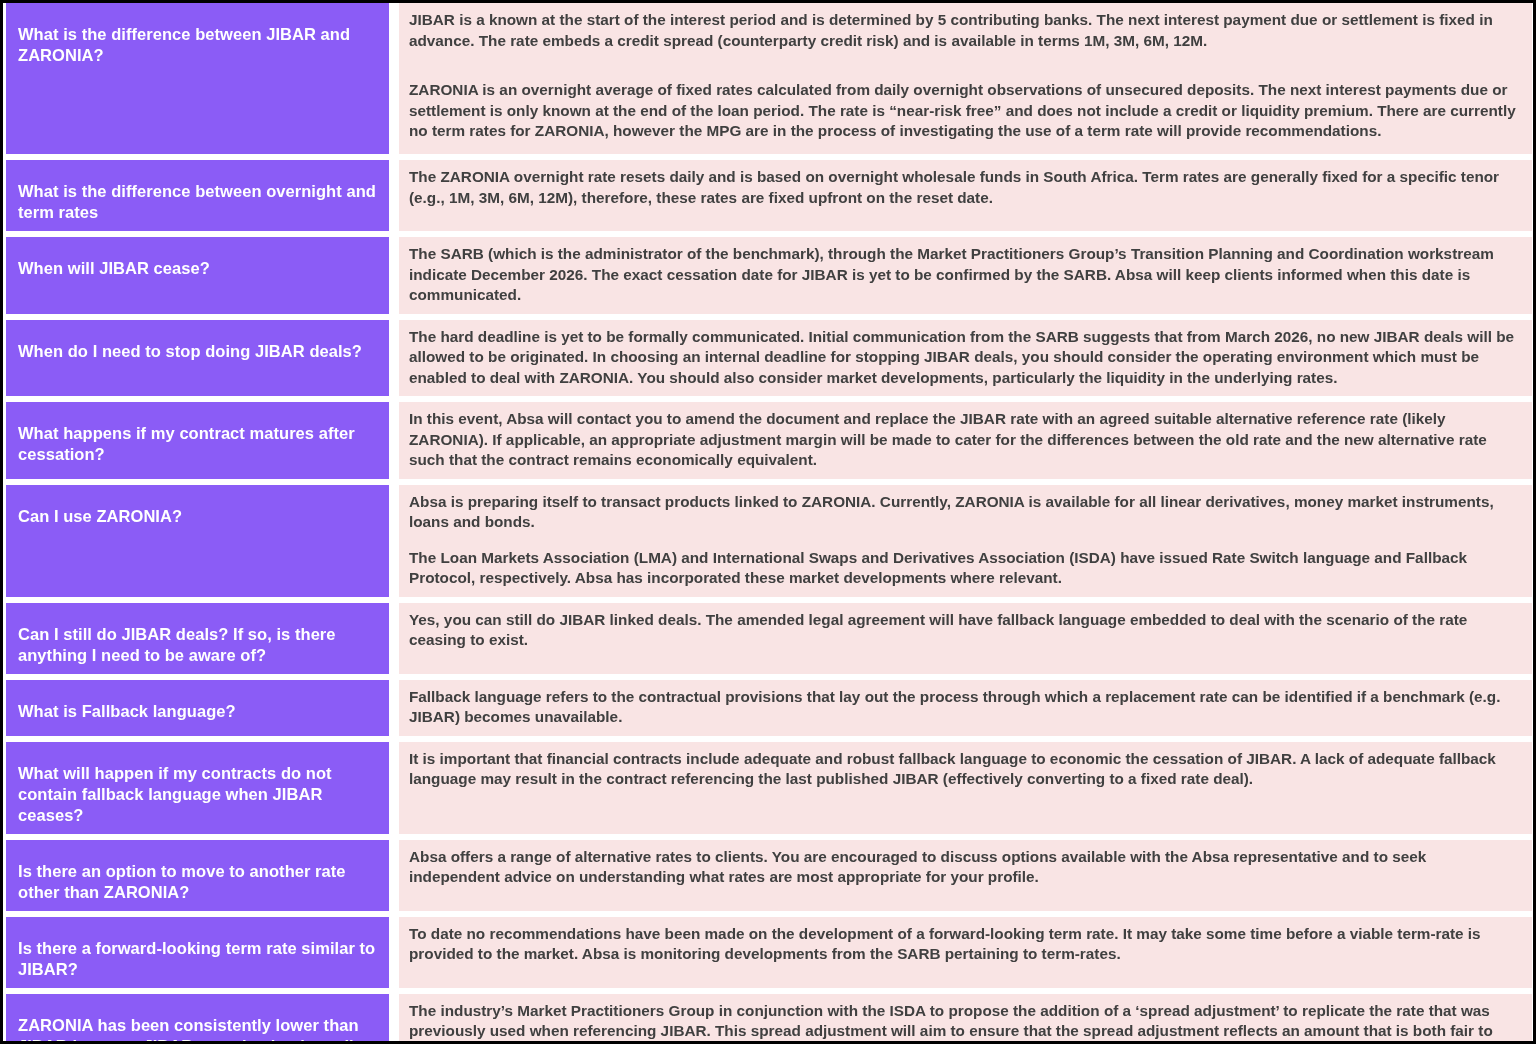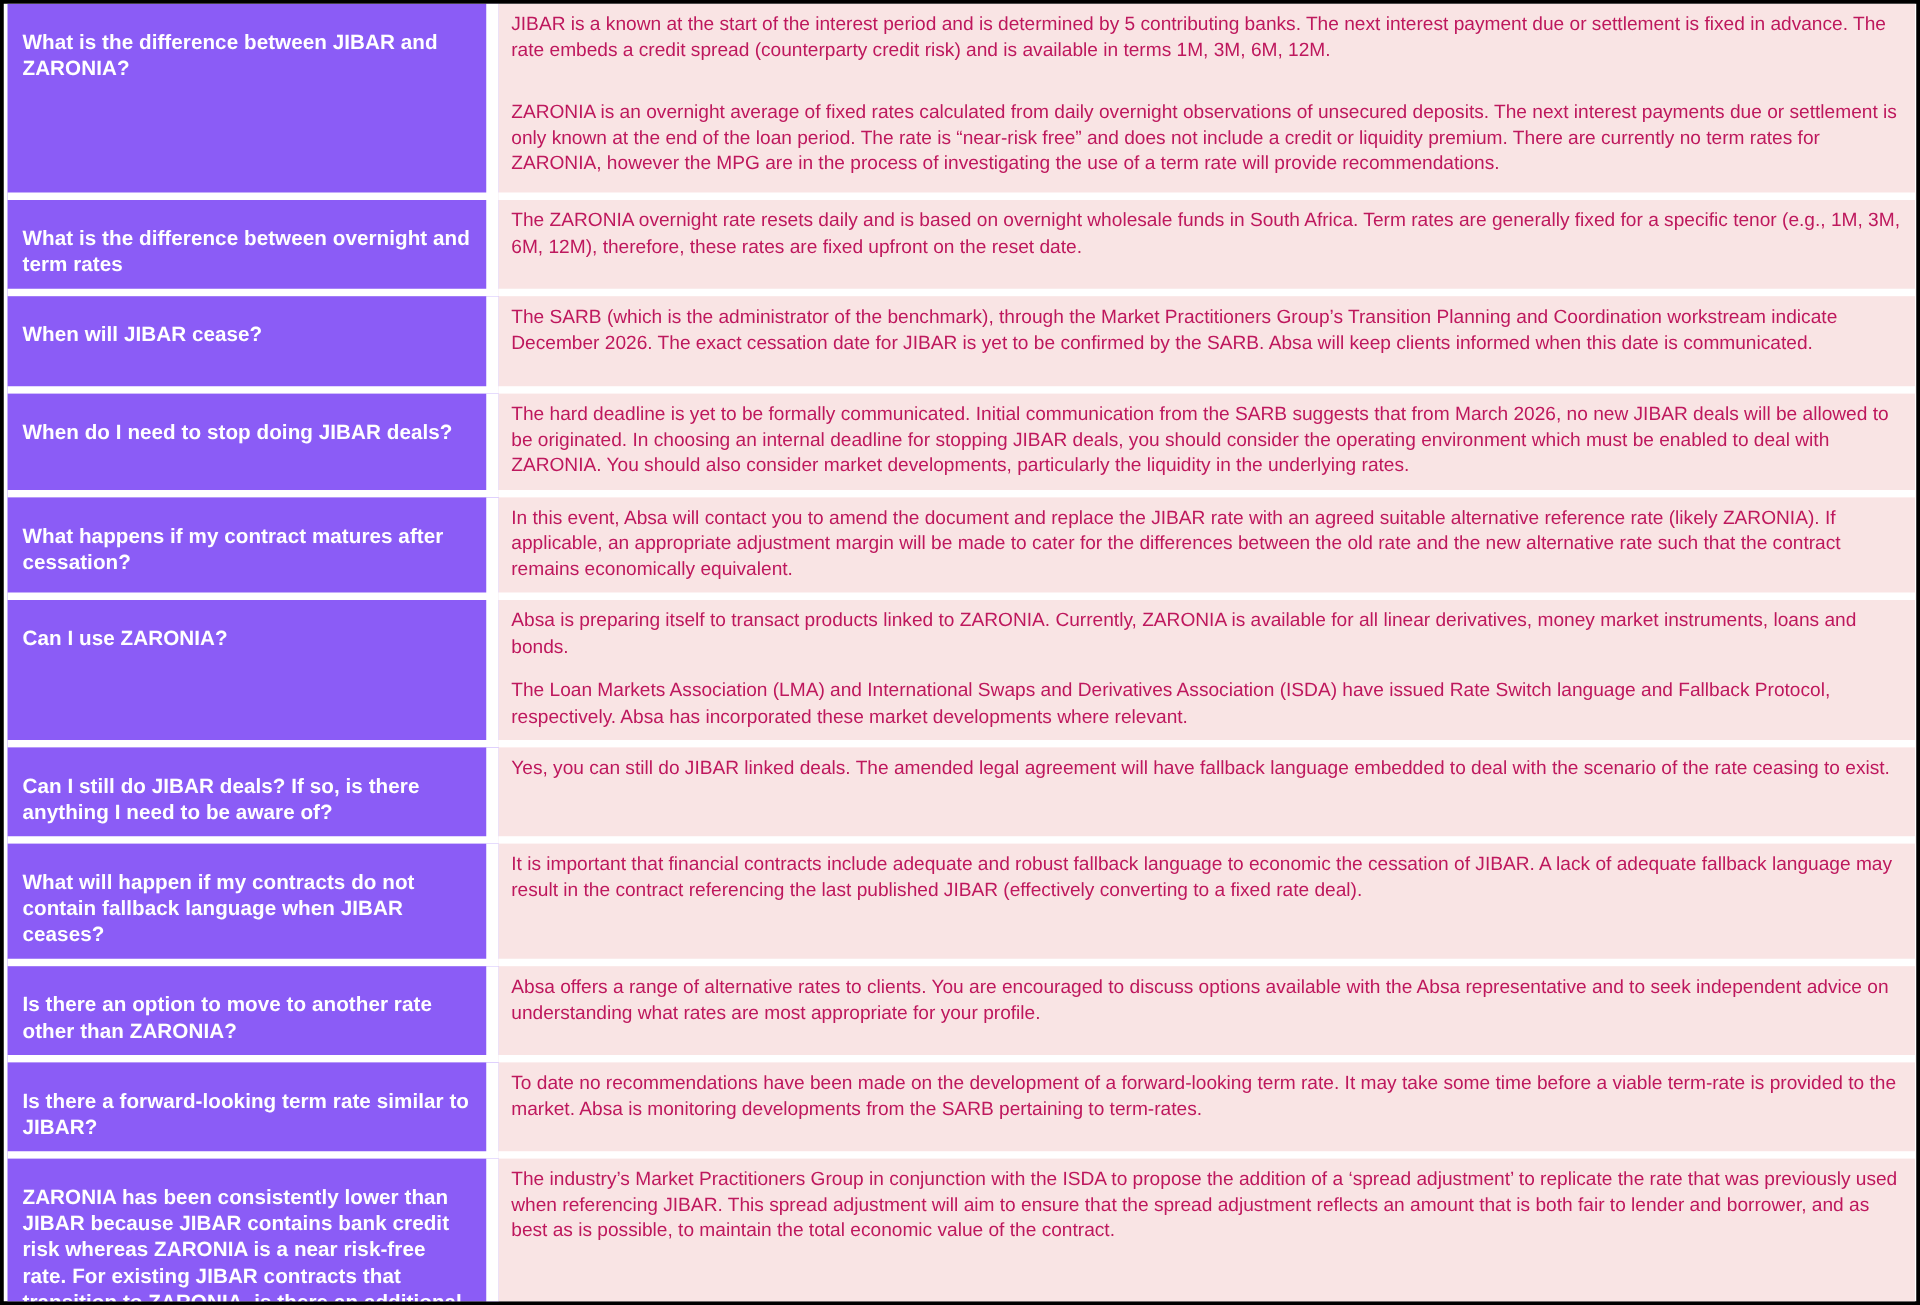--- a/index.html
+++ b/index.html
@@ -39,23 +39,23 @@
     line-height: 21px;
     letter-spacing: 0.05px;
     vertical-align: top;
     padding: 21px 10px 8px 12px;
     border-bottom: 6px solid #ffffff;
     border-right: 10px solid #ffffff;
     box-sizing: border-box;
   }
   .a-cell {
     background: #F9E4E4;
-    color: #be185d;
+    color: #404040;
     font-size: 15.3px;
-    font-weight: normal;
+    font-weight: bold;
     line-height: 20.5px;
     vertical-align: top;
     padding: 7px 12px 8px 10px;
     border-bottom: 6px solid #ffffff;
     box-sizing: border-box;
   }
   .a-cell p {
     margin: 0;
   }
   .a-cell p + p {
@@ -113,20 +113,26 @@
             <p class="tight">The Loan Markets Association (LMA) and International Swaps and Derivatives Association (ISDA) have issued Rate Switch language and Fallback Protocol, respectively.  Absa has incorporated these market developments where relevant.</p>
           </td>
         </tr>
         <tr class="faq-row">
           <td class="q-cell" style="height: 53px;">Can I still do JIBAR deals?  If so, is there anything I need to be aware of?</td>
           <td class="a-cell">
             <p>Yes, you can still do JIBAR linked deals. The amended legal agreement will have fallback language embedded to deal with the scenario of the rate ceasing to exist.</p>
           </td>
         </tr>
         <tr class="faq-row">
+          <td class="q-cell" style="height: 53px;">What is Fallback language?</td>
+          <td class="a-cell">
+            <p>Fallback language refers to the contractual provisions that lay out the process through which a replacement rate can be identified if a benchmark (e.g. JIBAR) becomes unavailable.</p>
+          </td>
+        </tr>
+        <tr class="faq-row">
           <td class="q-cell" style="height: 78px;">What will happen if my contracts do not contain fallback language when JIBAR ceases?</td>
           <td class="a-cell">
             <p>It is important that financial contracts include adequate and robust fallback language to economic the cessation of JIBAR. A lack of adequate fallback language may result in the contract referencing the last published JIBAR (effectively converting to a fixed rate deal).</p>
           </td>
         </tr>
         <tr class="faq-row">
           <td class="q-cell" style="height: 53px;">Is there an option to move to another rate other than ZARONIA?</td>
           <td class="a-cell">
             <p>Absa offers a range of alternative rates to clients. You are encouraged to discuss options available with the Absa representative and to seek independent advice on understanding what rates are most appropriate for your profile.</p>
           </td>

